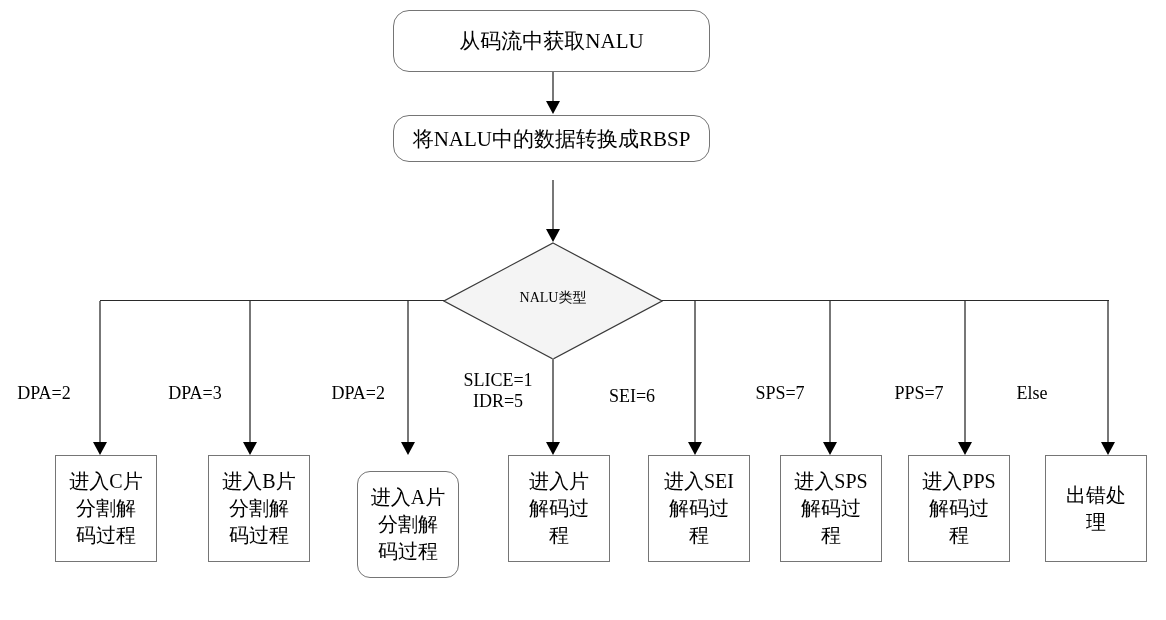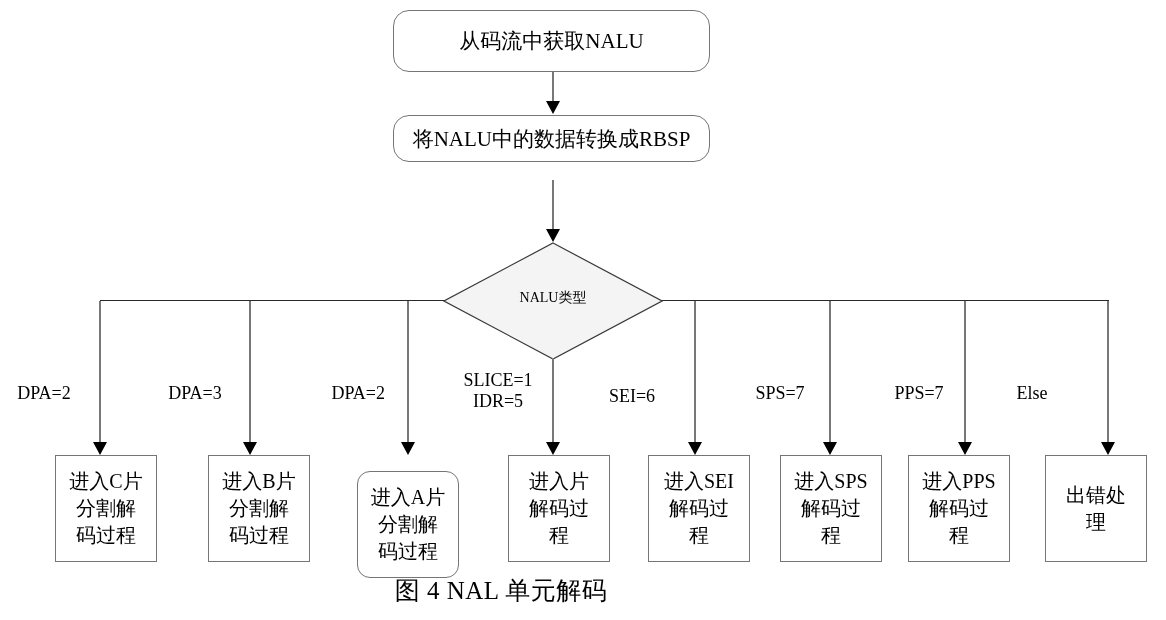--- a/index.html
+++ b/index.html
@@ -141,15 +141,14 @@
   <div class="pbox small" style="left:908px; top:455px;">进入PPS
 解码过
 程</div>
 
   <div class="blabel" style="left:992px; top:383px; width:80px;">Else</div>
   <div class="vl" style="left:1107px; top:301px; height:141px;"></div>
   <div class="arr" style="left:1101px; top:442px;"></div>
   <div class="pbox small" style="left:1045px; top:455px;">出错处
 理</div>
 
-  <div id="caption">图 4 NAL 单元解码</div>
 
 </div>
 
 </body></html>

